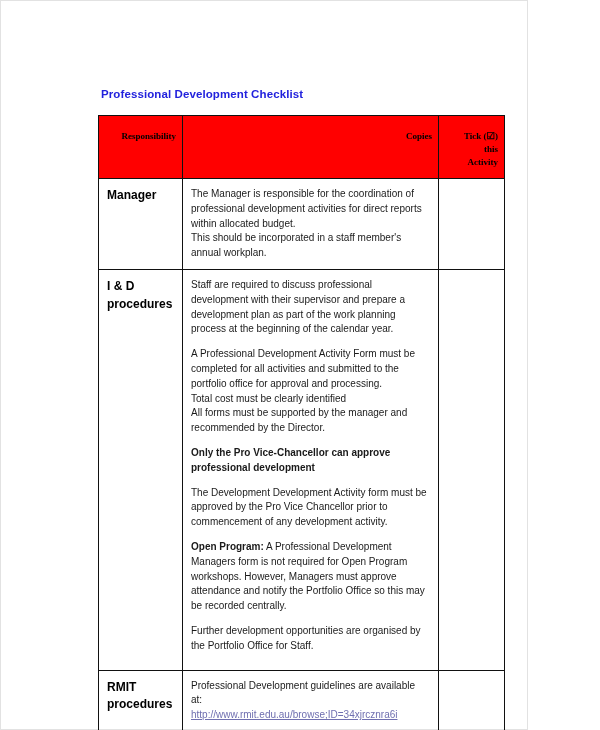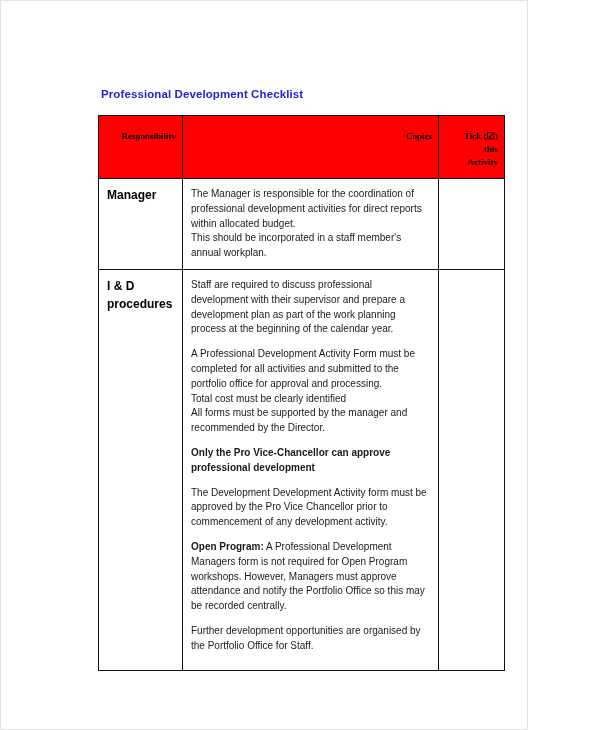--- a/index.html
+++ b/index.html
@@ -163,18 +163,26 @@
           <p class="p tight">Total cost must be clearly identified</p>
           <p class="p">All forms must be supported by the manager and recommended by the Director.</p>
           <p class="p b">Only the Pro Vice-Chancellor can approve professional development</p>
           <p class="p">The Development Development Activity form must be approved by the Pro Vice Chancellor prior to commencement of any development activity.</p>
           <p class="p"><span class="lead-bold">Open Program:</span><span> A Professional Development Managers form is not required for Open Program workshops.  However, Managers must approve attendance and notify the Portfolio Office so this may be recorded centrally.</span></p>
           <p class="p">Further development opportunities are organised by the Portfolio Office for Staff.</p>
         </td>
         <td class="tick"></td>
       </tr>
 
+      <tr class="row-rmit">
+        <td class="resp">RMIT procedures</td>
+        <td class="action">
+          <p class="p tight">Professional Development guidelines are available at:</p>
+          <a class="link" href="#">http://www.rmit.edu.au/browse;ID=34xjrcznra6i</a>
+        </td>
+        <td class="tick"></td>
+      </tr>
 
 
     </tbody>
   </table>
 
 </div>
 
 </body></html>

